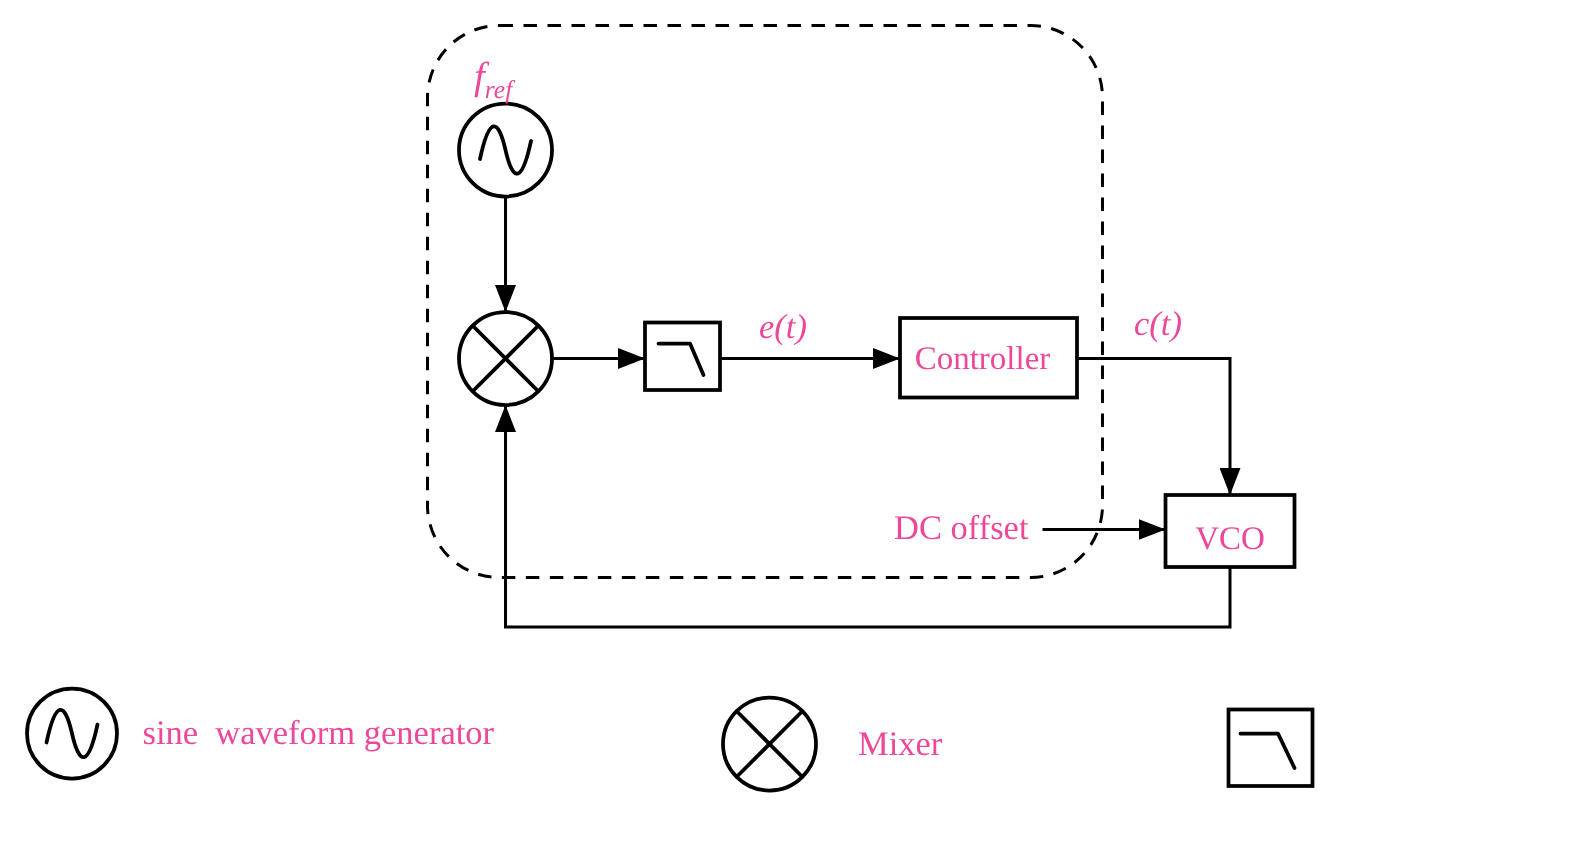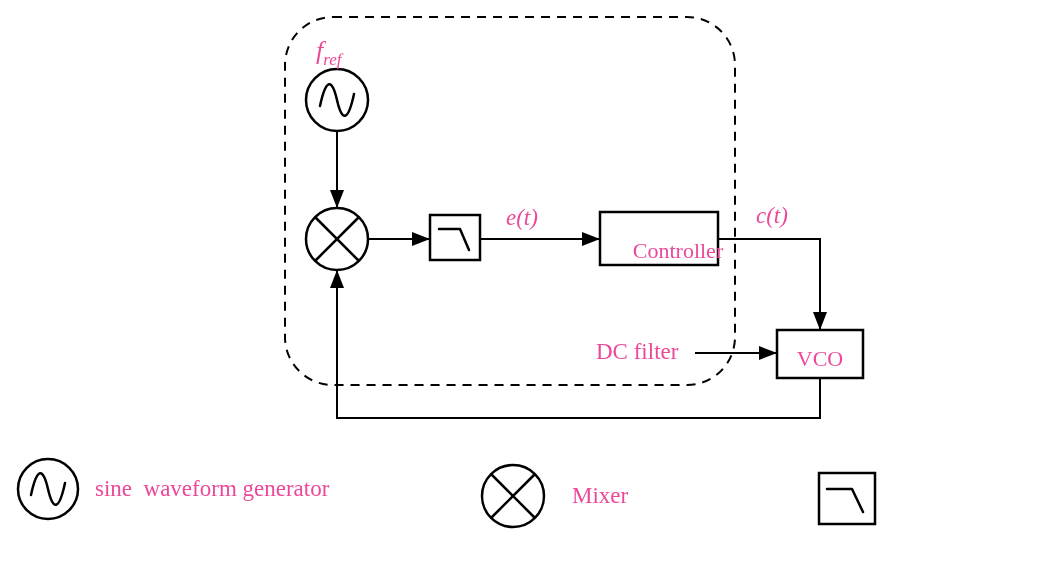--- a/index.html
+++ b/index.html
@@ -91,24 +91,24 @@
       <polyline points="827,489 852,489 863,512" stroke-width="2.5" stroke-linejoin="round" stroke-linecap="round"></polyline>
     </g>
   </svg>
 
   <div class="lbl fref" style="left:316px; top:36px;"><span>f</span><sub>ref</sub></div>
 
   <div class="lbl math" style="left:506px; top:205px;">e(t)</div>
 
   <div class="lbl math" style="left:756px; top:203px;">c(t)</div>
 
-  <div class="lbl boxlbl" style="left:600px; top:224px; width:110px; height:53px;margin-left:23px;">Controller</div>
+  <div class="lbl boxlbl" style="left:600px; top:212px; width:110px; height:53px;">Controller</div>
 
   <div class="lbl boxlbl" style="left:777px; top:330px; width:86px; height:58px;">VCO</div>
 
-  <div class="lbl" style="left:596px; top:339px; font-size:23px;">DC filter</div>
+  <div class="lbl" style="left:596px; top:339px; font-size:23px;">DC offset</div>
 
   <div class="lbl legendlbl" style="left:95px; top:476px;">sine  waveform generator</div>
 
   <div class="lbl legendlbl" style="left:572px; top:483px;">Mixer</div>
 
 
 </div>
 
 </body></html>

